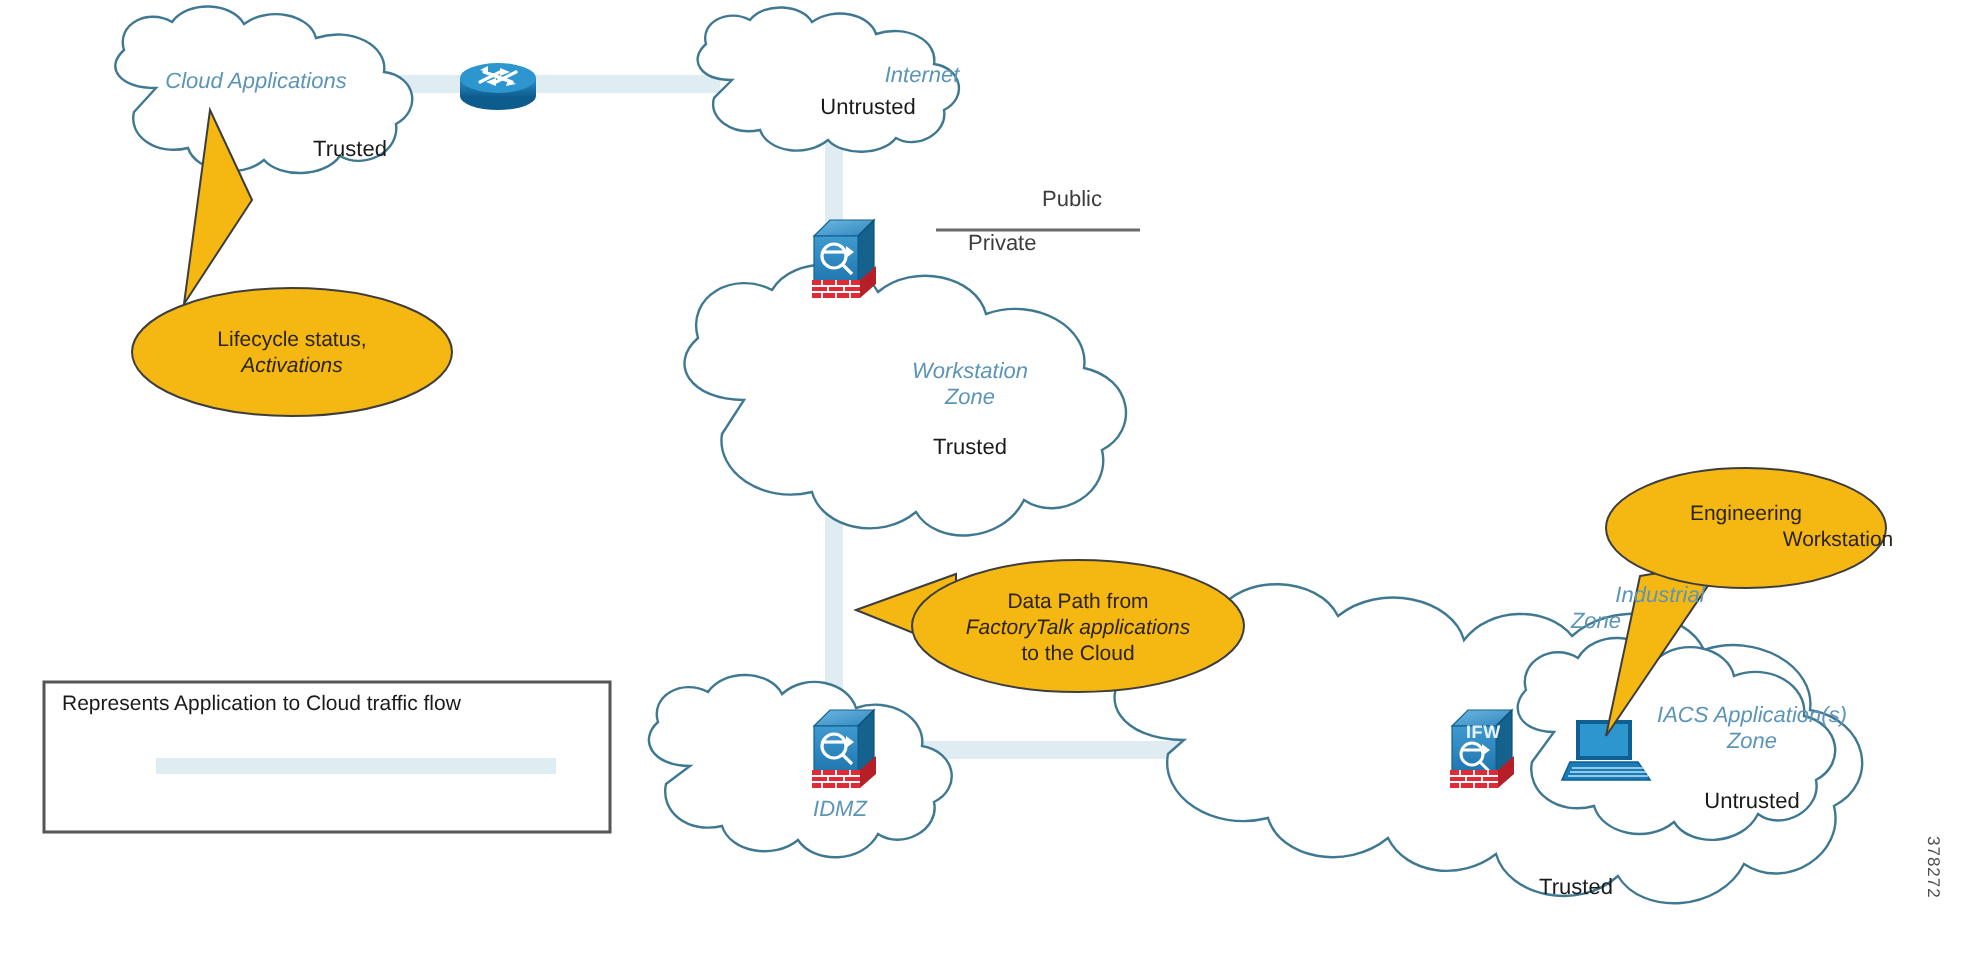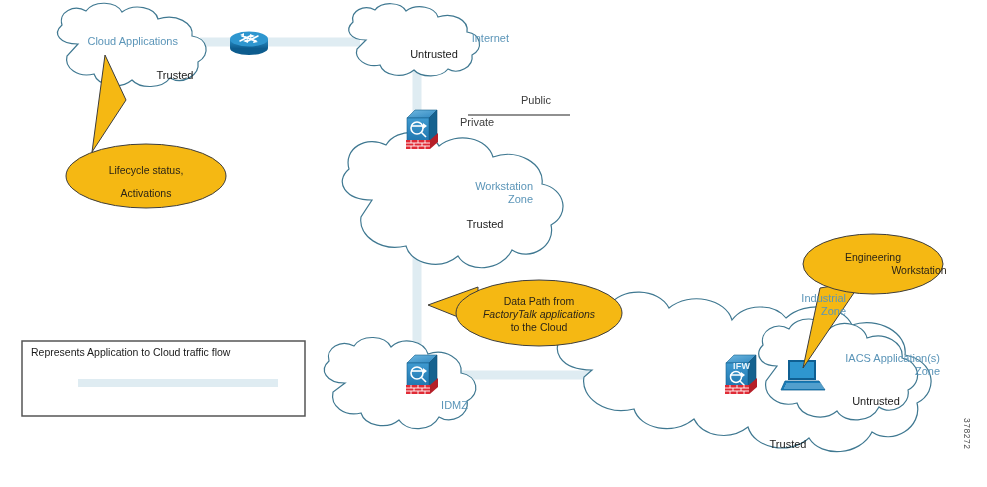--- a/index.html
+++ b/index.html
@@ -4,21 +4,21 @@
 <style>
   html,body{margin:0;padding:0;background:#ffffff;}
   body{
     font-family:"Liberation Sans", sans-serif;
     width:987px;height:487px;overflow:hidden;position:relative;
   }
   #stage{position:relative;width:987px;height:487px;}
   #stage svg{position:absolute;left:0;top:0;width:987px;height:487px;}
 
   .lbl{position:absolute;white-space:nowrap;}
-  .lbl-zone{color:#5b95b8;font-size:11px;line-height:13px;text-align:right;}
+  .lbl-zone{color:#5b95b8;font-size:11px;line-height:13px;text-align:center;font-style:italic;}
   .lbl-trust{color:#1a1a1a;font-size:11px;line-height:13px;text-align:center;}
   .lbl-pp{color:#3c3c3c;font-size:11px;line-height:13px;}
   .lbl-callout{color:#2b2417;font-size:10.5px;line-height:13px;text-align:center;}
   .lbl-legend{color:#1a1a1a;font-size:10.5px;line-height:13px;}
   .lbl-ifw{color:#eaf3fa;font-size:9px;font-weight:bold;letter-spacing:.3px;}
   .lbl-docid{
     position:absolute;color:#4f4f4f;font-size:8.5px;letter-spacing:.5px;
     transform:rotate(90deg);transform-origin:left top;
   }
 </style>
@@ -274,40 +274,40 @@
     <rect x="78" y="379" width="200" height="8" fill="#dfecf2"></rect>
   </svg>
 
   <div class="lbl lbl-zone" style="left:78px;top:35px;width:100px;">Cloud Applications</div>
   <div class="lbl lbl-trust" style="left:130px;top:69px;width:90px;">Trusted</div>
 
   <div class="lbl lbl-zone" style="left:413px;top:32px;width:96px;">Internet</div>
   <div class="lbl lbl-trust" style="left:386px;top:48px;width:96px;">Untrusted</div>
 
   <div class="lbl lbl-pp" style="left:490px;top:94px;padding-left:31px;">Public</div>
-  <div class="lbl lbl-pp" style="left:460px;top:116px;">Private</div>
+  <div class="lbl lbl-pp" style="left:484px;top:116px;">Private</div>
 
   <div class="lbl lbl-zone" style="left:437px;top:180px;width:96px;">Workstation</div>
   <div class="lbl lbl-zone" style="left:437px;top:193px;width:96px;">Zone</div>
   <div class="lbl lbl-trust" style="left:437px;top:218px;width:96px;">Trusted</div>
 
   <div class="lbl lbl-zone" style="left:372px;top:399px;width:96px;">IDMZ</div>
 
-  <div class="lbl lbl-zone" style="left:750px;top:292px;width:96px;">Industrial</div>
+  <div class="lbl lbl-zone" style="left:782px;top:292px;width:96px;">Industrial</div>
   <div class="lbl lbl-zone" style="left:750px;top:305px;width:96px;">Zone</div>
   <div class="lbl lbl-trust" style="left:740px;top:438px;width:96px;">Trusted</div>
 
   <div class="lbl lbl-zone" style="left:812px;top:352px;width:128px;">IACS Application(s)</div>
   <div class="lbl lbl-zone" style="left:812px;top:365px;width:128px;">Zone</div>
   <div class="lbl lbl-trust" style="left:812px;top:395px;width:128px;">Untrusted</div>
 
   <div class="lbl lbl-ifw" style="left:733px;top:361px;">IFW</div>
 
   <div class="lbl lbl-callout" style="left:86px;top:164px;width:120px;">Lifecycle status,</div>
-  <div class="lbl lbl-callout" style="left:86px;top:187px;width:120px;">Activations</div>
+  <div class="lbl lbl-callout" style="left:86px;top:177px;width:120px;font-style:italic;">Activations</div>
 
   <div class="lbl lbl-callout" style="left:469px;top:295px;width:140px;">Data Path from</div>
   <div class="lbl lbl-callout" style="left:469px;top:308px;width:140px;font-style:italic;">FactoryTalk applications</div>
   <div class="lbl lbl-callout" style="left:469px;top:321px;width:140px;">to the Cloud</div>
 
   <div class="lbl lbl-callout" style="left:813px;top:251px;width:120px;">Engineering</div>
   <div class="lbl lbl-callout" style="left:859px;top:264px;width:120px;">Workstation</div>
 
   <div class="lbl lbl-legend" style="left:31px;top:346px;">Represents Application to Cloud traffic flow</div>
 

